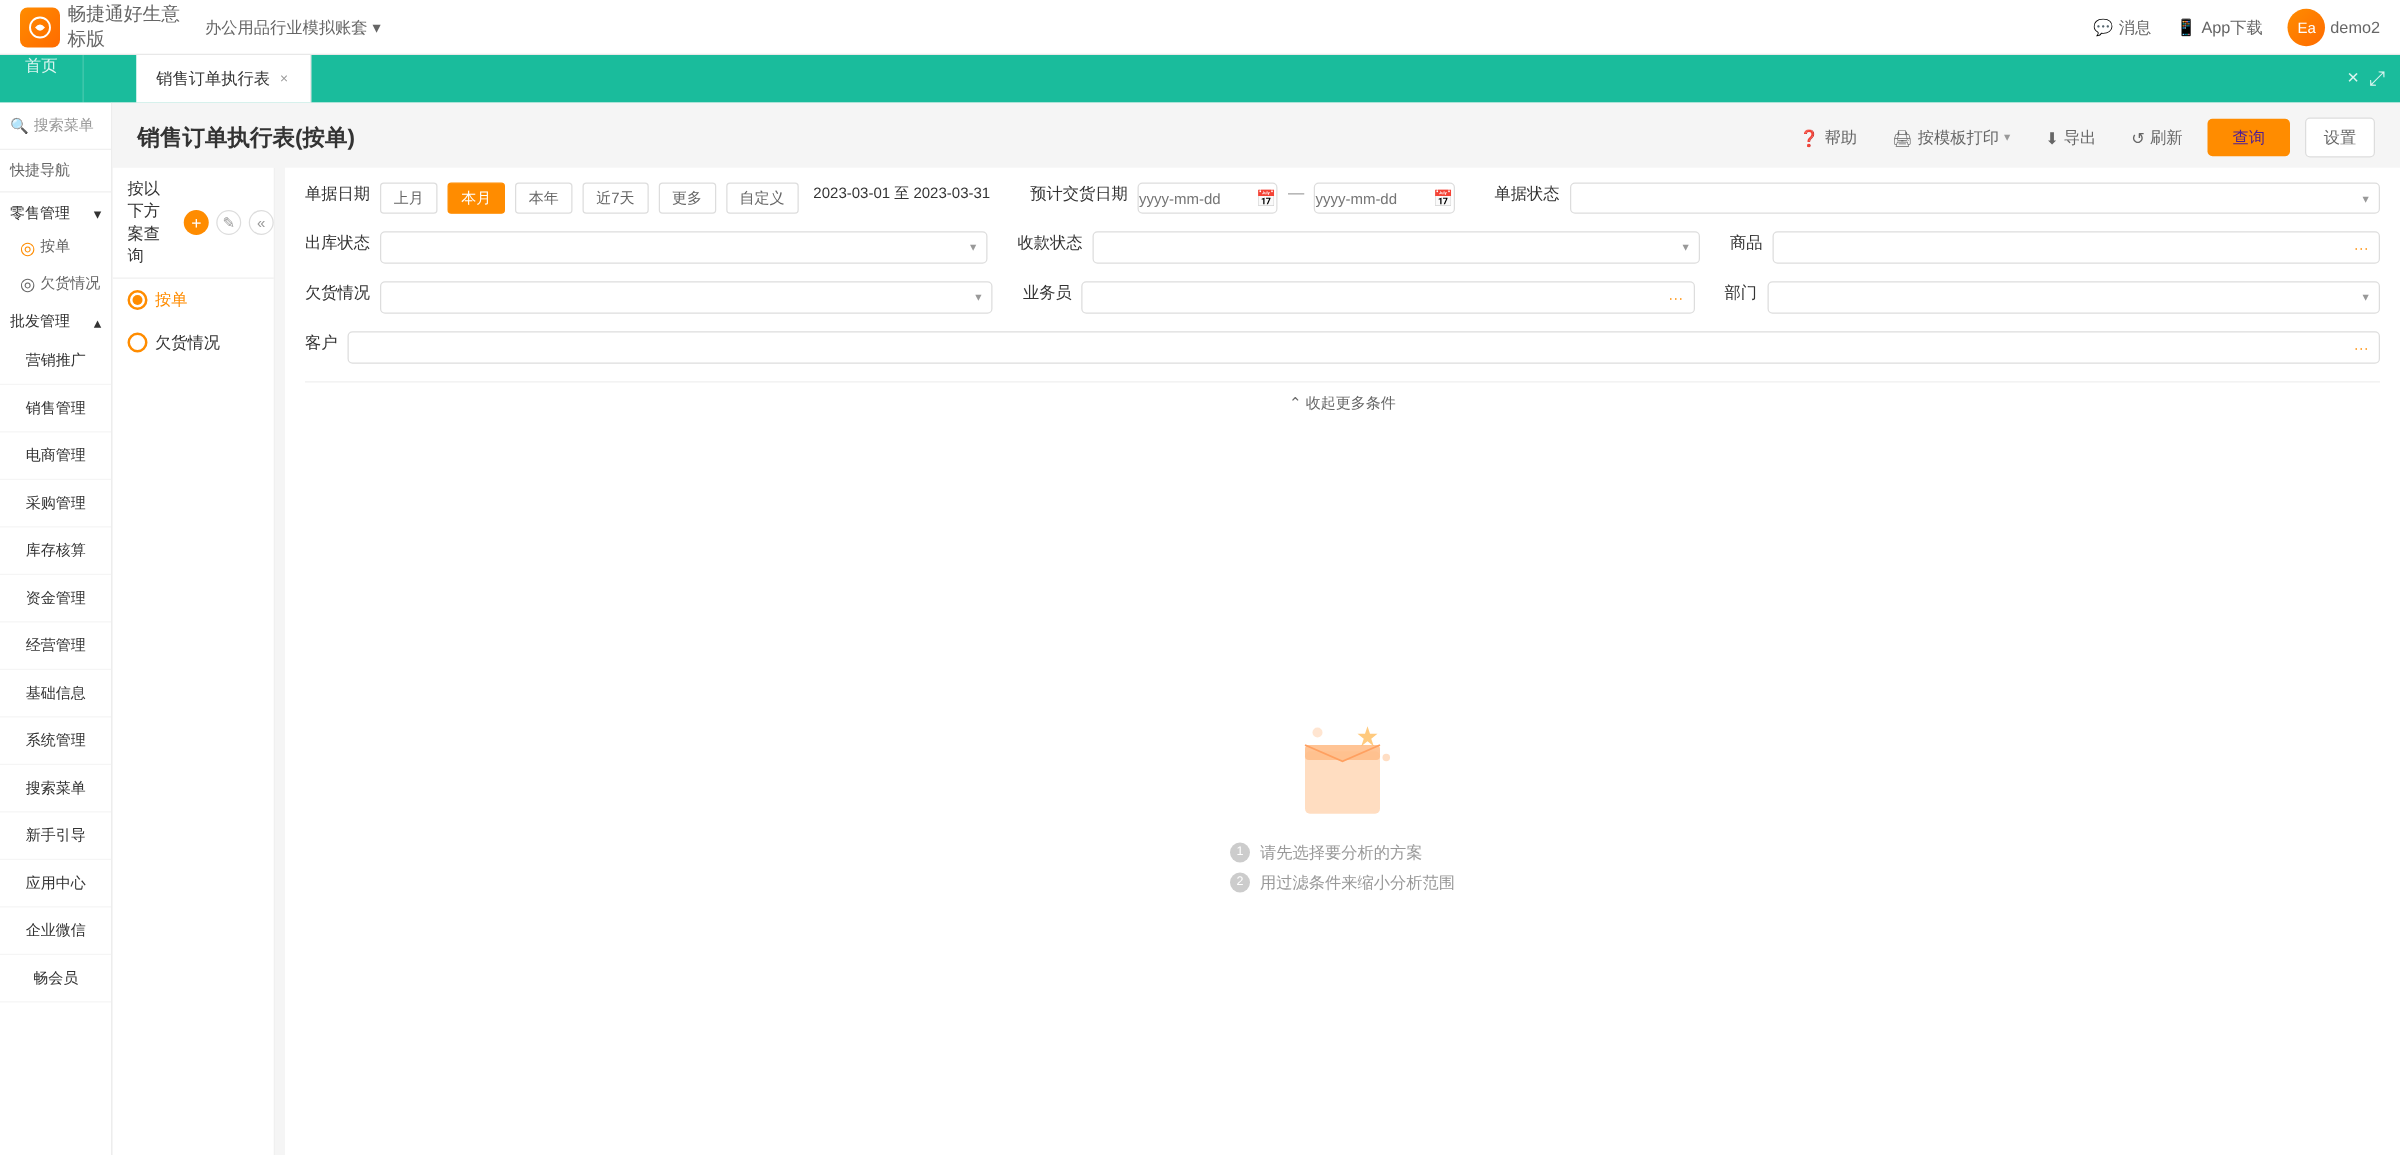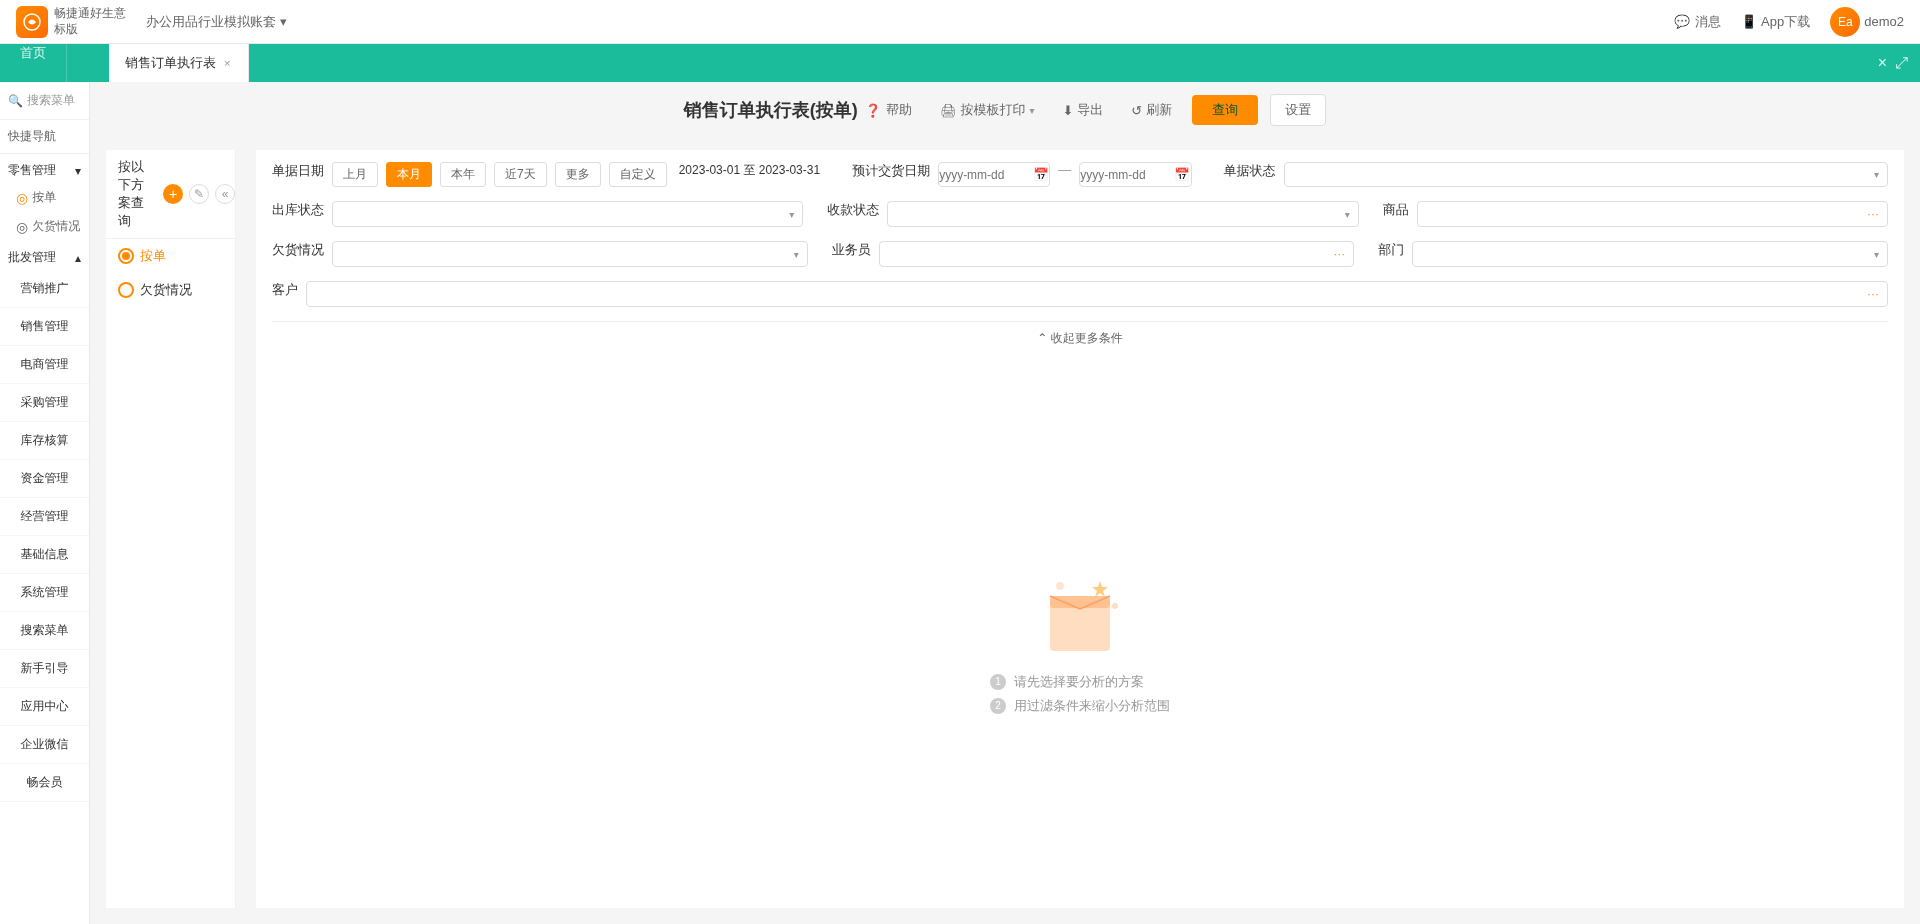--- a/index.html
+++ b/index.html
@@ -32,21 +32,21 @@
       background: linear-gradient(135deg, #ff8c00, #ff6b00);
       border-radius: 6px;
       display: flex;
       align-items: center;
       justify-content: center;
       color: #fff;
       font-size: 10px;
       font-weight: bold;
     }
     .logo-text {
-      font-size: 12px;
+      font-size: 15px;
       color: #666;
       line-height: 1.3;
     }
     .breadcrumb-area {
       display: flex;
       align-items: center;
       gap: 4px;
       margin-left: 12px;
       font-size: 13px;
       color: #666;
@@ -199,21 +199,21 @@
       overflow: hidden;
       background: #f5f5f5;
     }
 
     
     .page-header {
       background: #f5f5f5;
       padding: 12px 20px 8px;
       display: flex;
       align-items: center;
-      justify-content: center;
+      justify-content: space-between;
       flex-shrink: 0;
     }
     .page-title {
       font-size: 18px;
       font-weight: 600;
       color: #333;
     }
     .page-actions {
       display: flex;
       align-items: center;
@@ -224,21 +224,21 @@
       align-items: center;
       gap: 4px;
       font-size: 13px;
       color: #666;
       cursor: pointer;
       padding: 4px 8px;
       border-radius: 4px;
     }
     .action-btn-primary {
       background: #ff8c00;
-      color: #14532d;
+      color: #4c1d95;
       border: none;
       padding: 6px 20px;
       border-radius: 4px;
       font-size: 13px;
       cursor: pointer;
     }
     .action-btn-secondary {
       background: #fff;
       color: #666;
       border: 1px solid #ddd;
@@ -425,23 +425,23 @@
       width: 130px;
       background: #fff;
       border-right: 1px solid #f0f0f0;
       flex-shrink: 0;
     }
 
     .main-content-wrapper {
       display: flex;
       flex: 1;
       overflow: hidden;
-      margin: 16px;
+      margin: 0;
       background: #f5f5f5;
-      gap: 12px;
+      gap: 0;
     }
 
     .right-content {
       flex: 1;
       display: flex;
       flex-direction: column;
       overflow: hidden;
       background: #fff;
       margin-left: 8px;
     }

